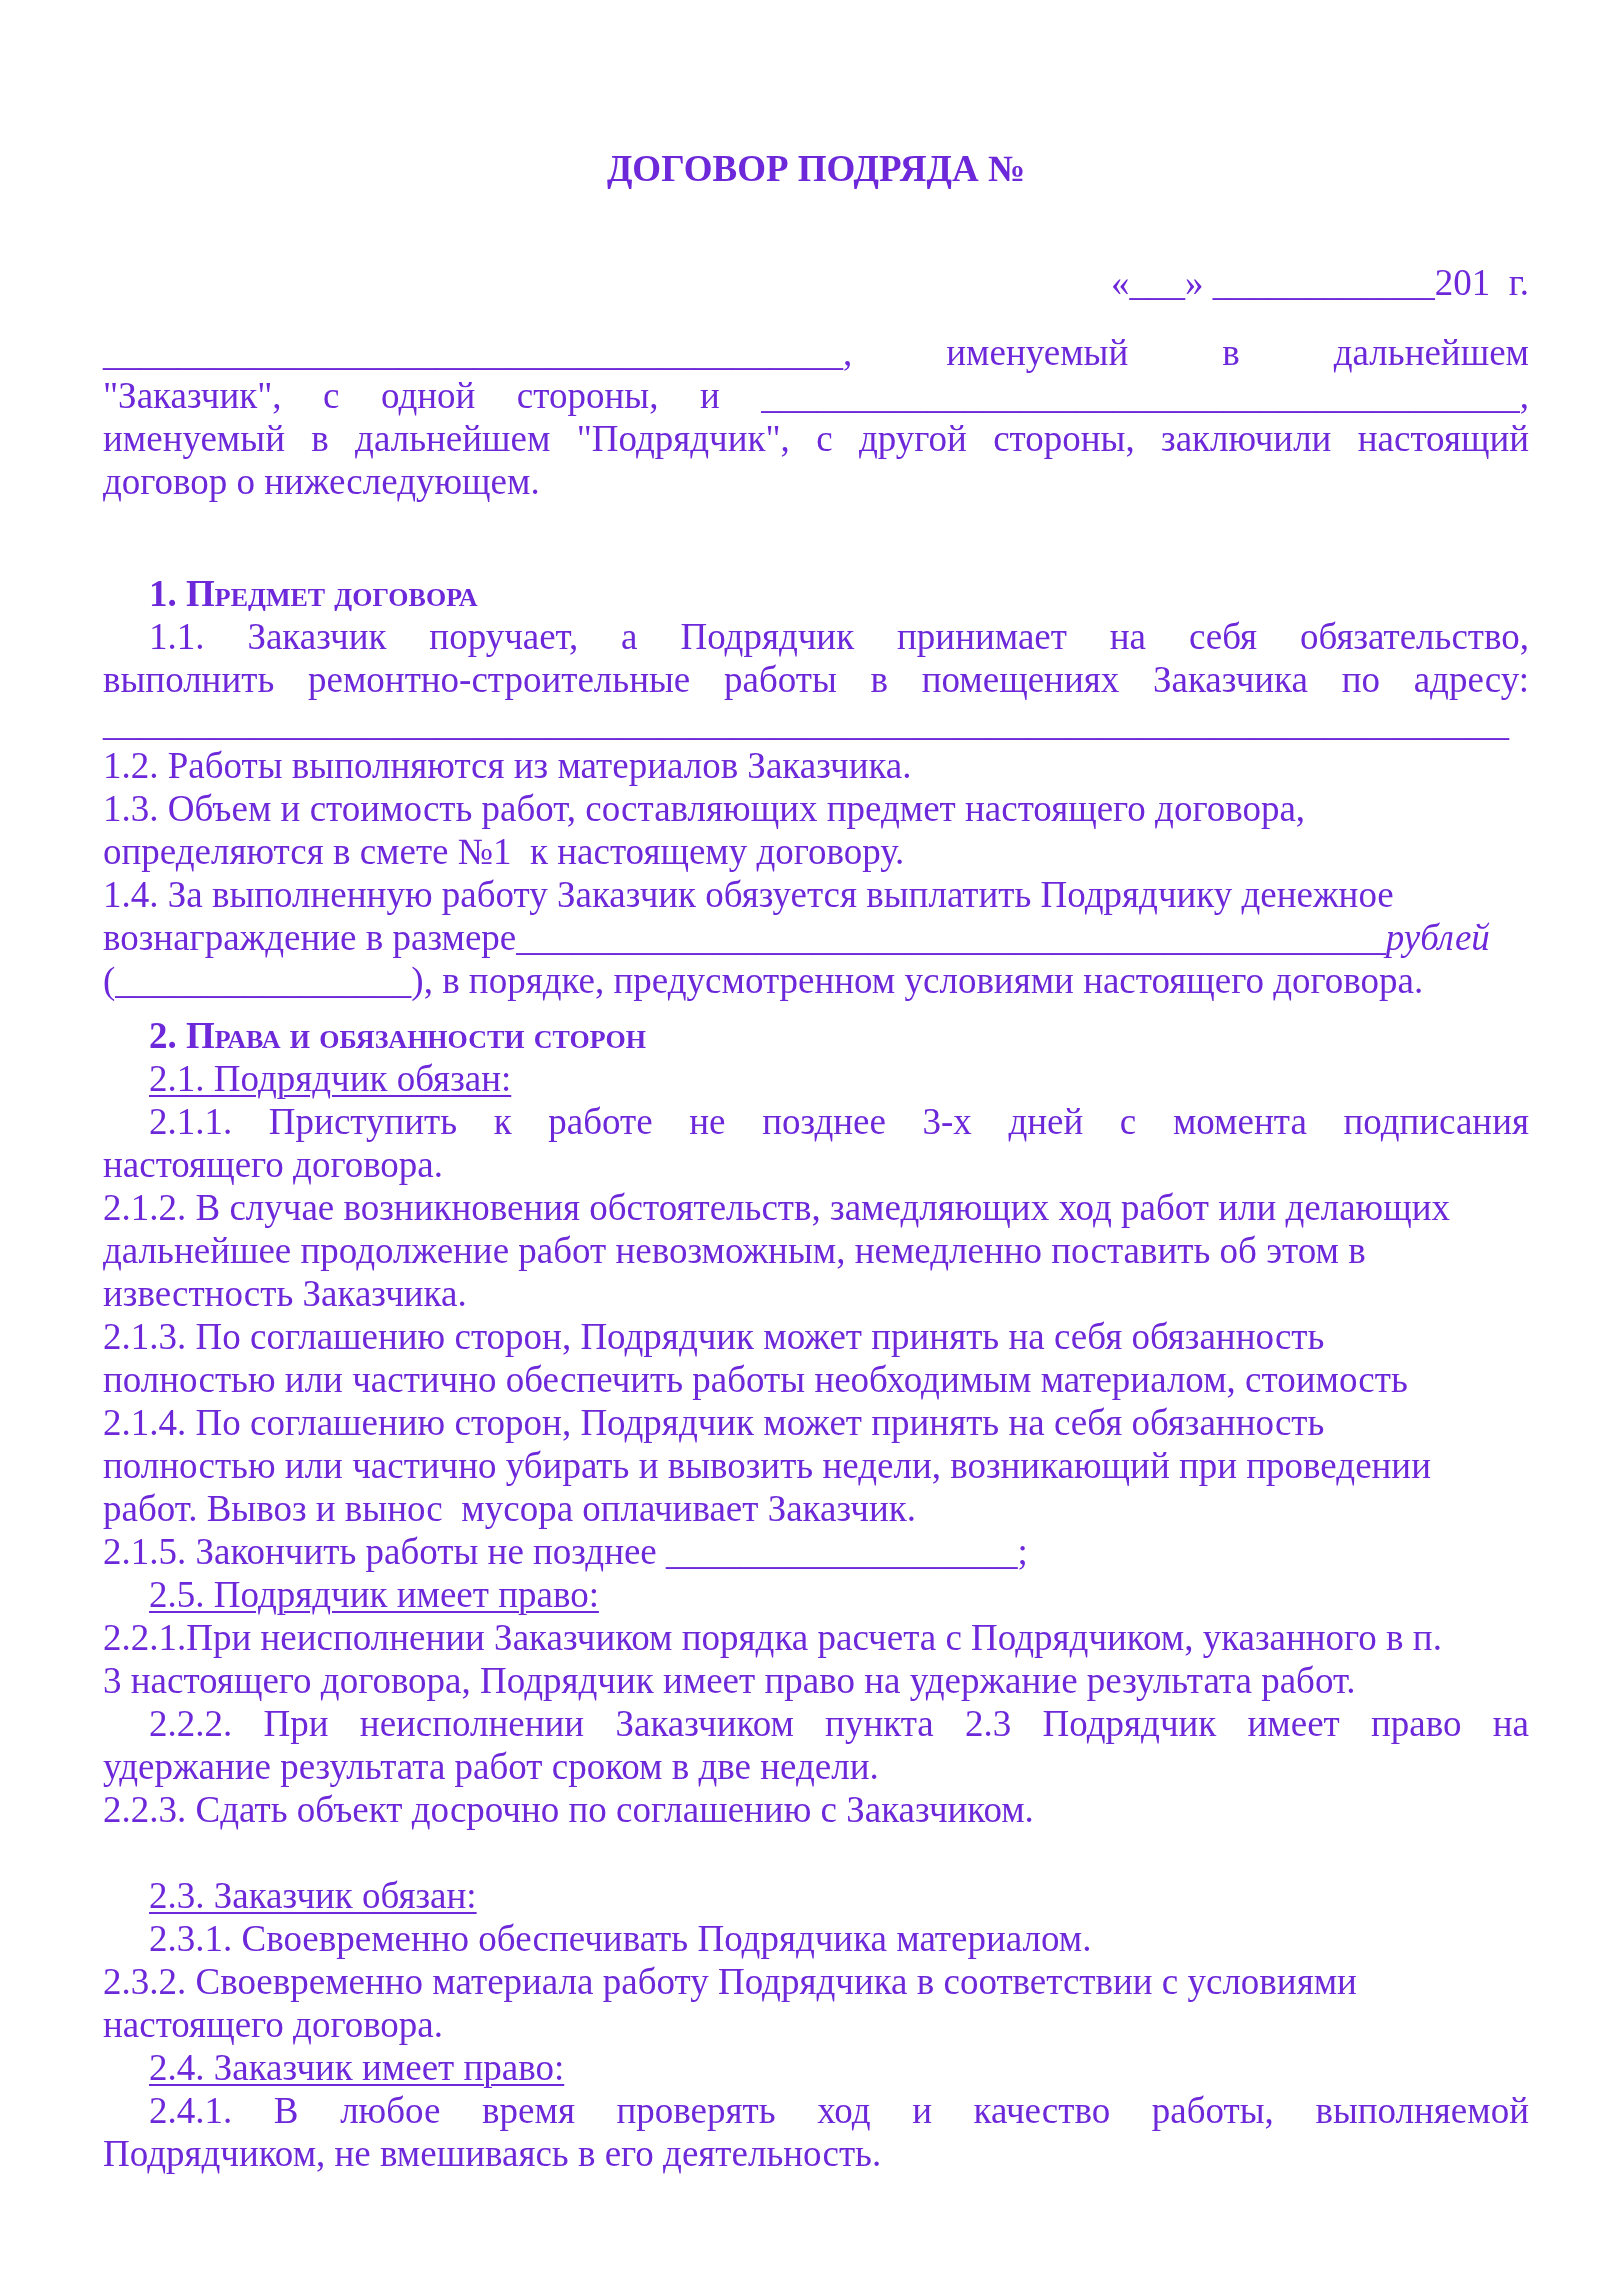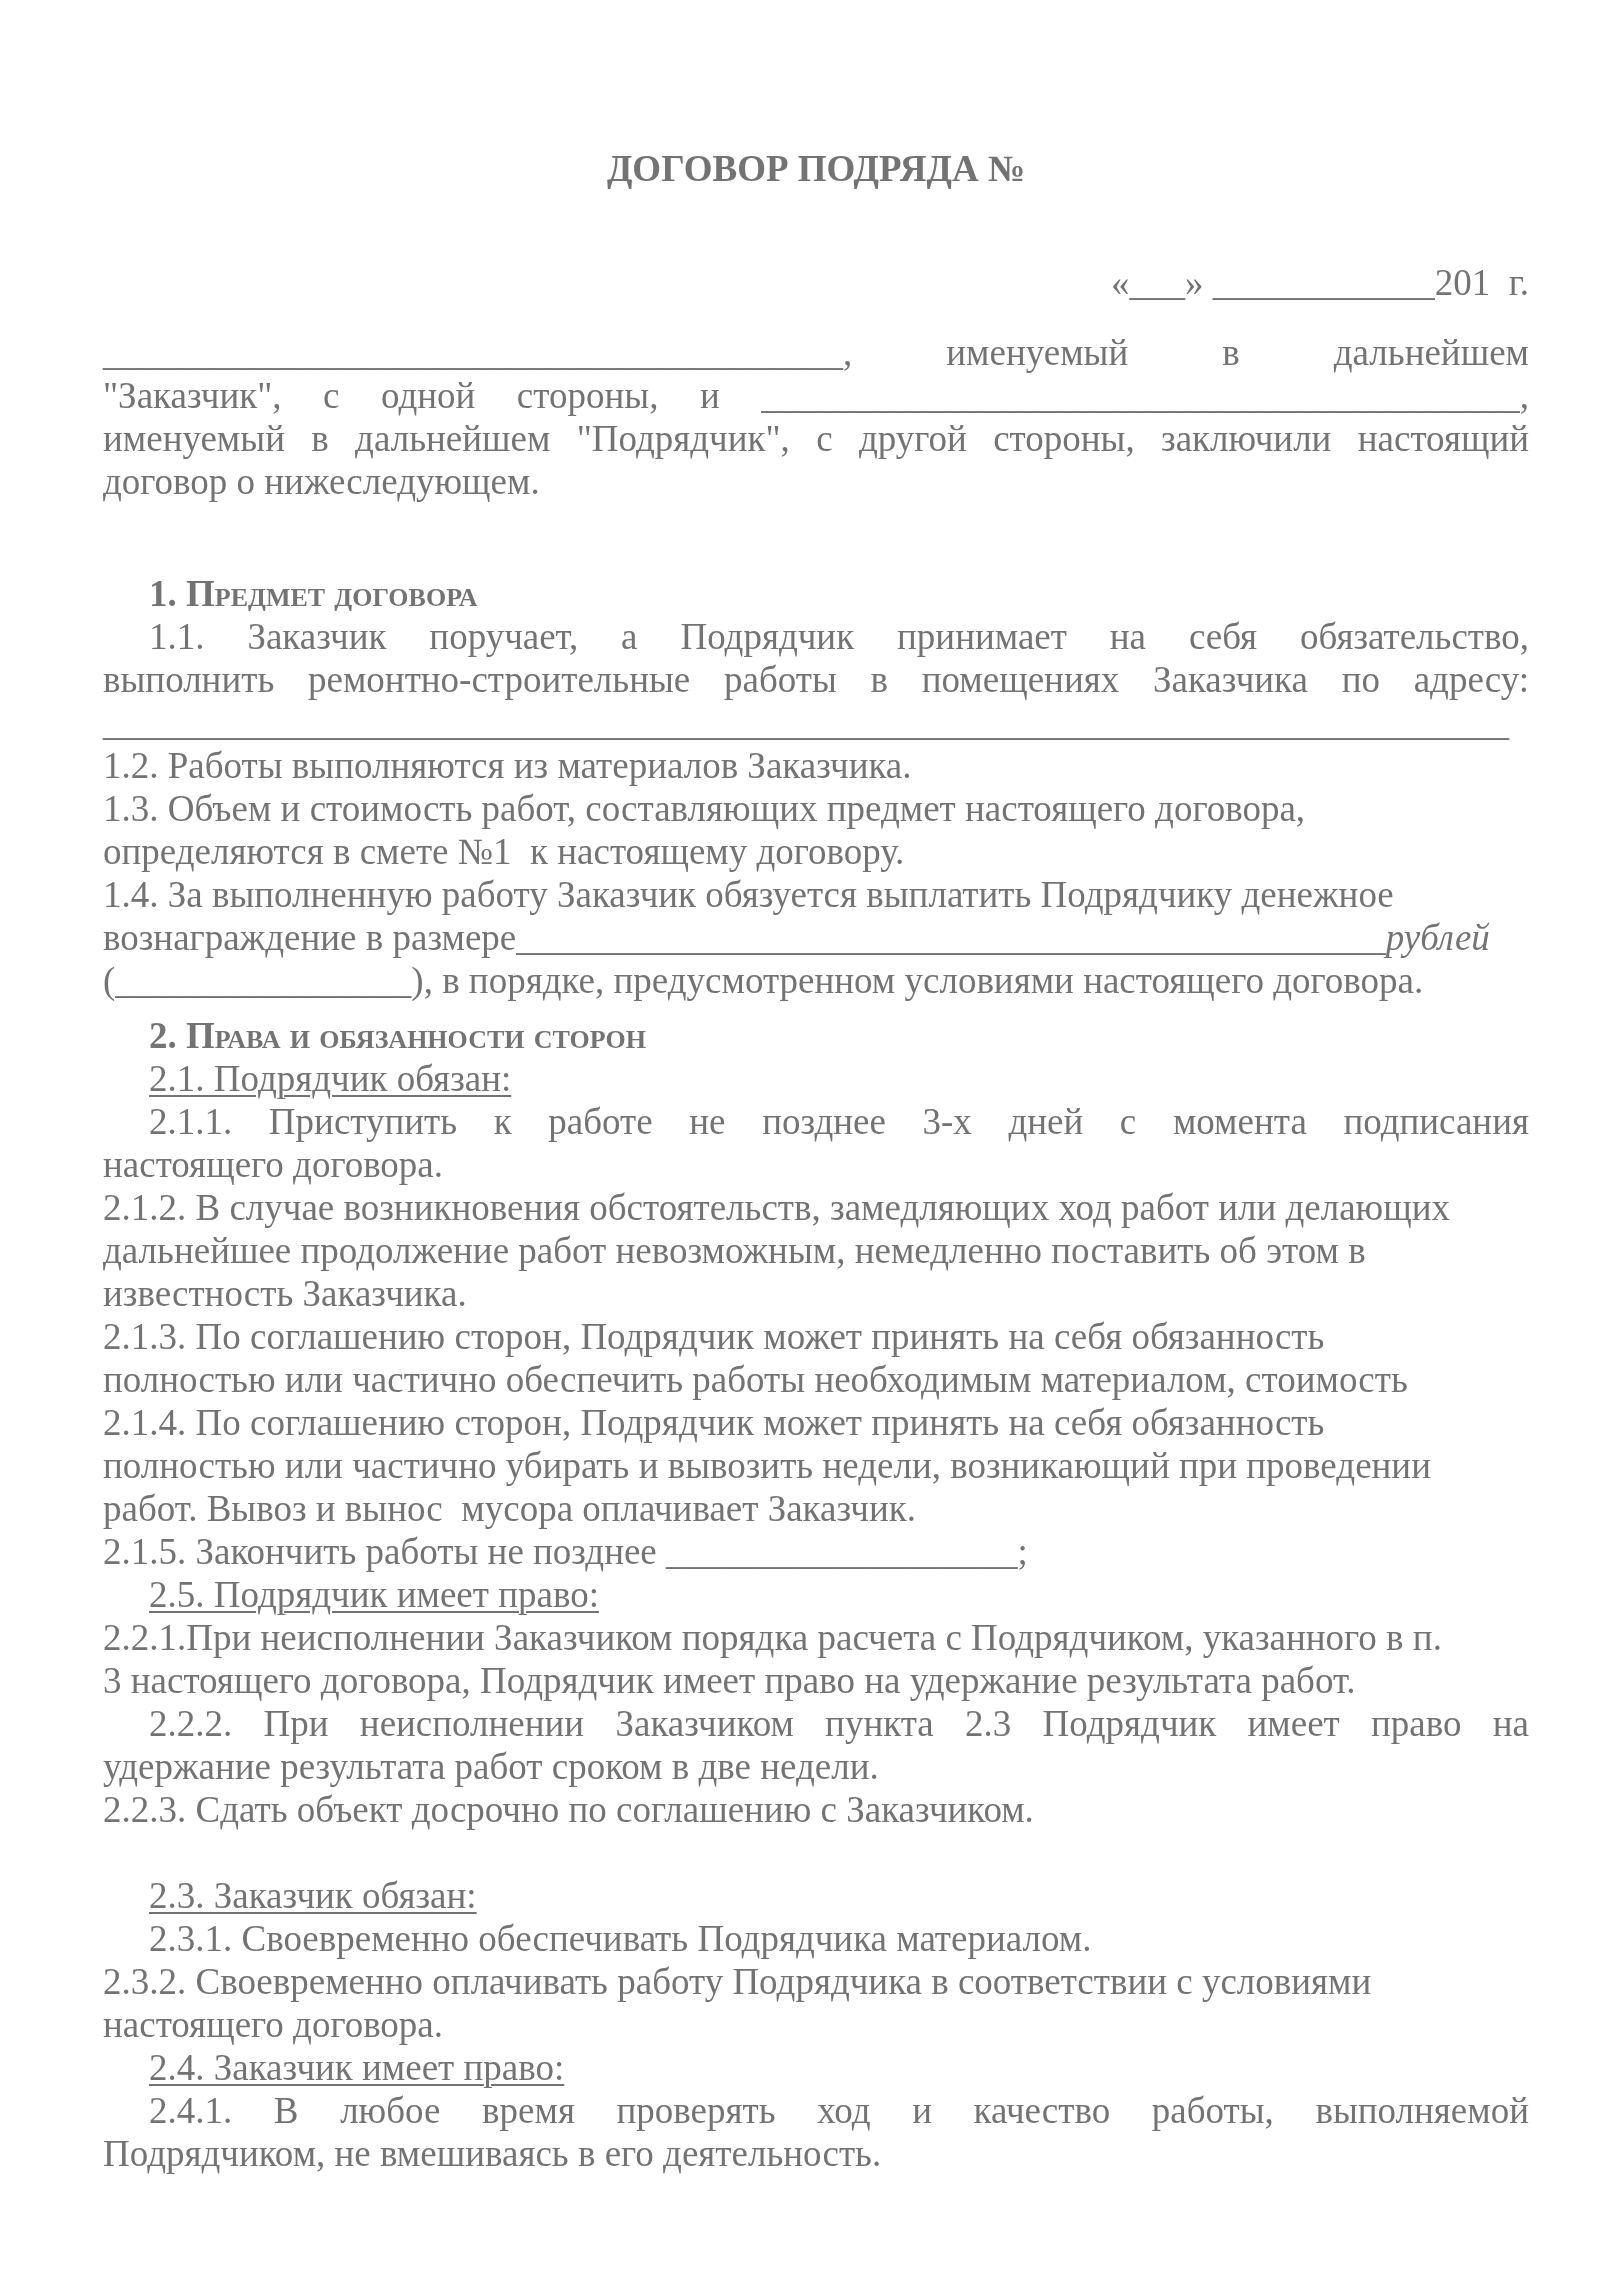--- a/index.html
+++ b/index.html
@@ -4,21 +4,21 @@
 <style>
   html,body{margin:0;padding:0;background:#ffffff;}
   .page{
     position:relative;
     width:1621px;height:2293px;
     background:#ffffff;
     box-sizing:border-box;
     padding:147px 92px 0 103px;
     font-family:"Liberation Serif",serif;
     font-size:37px;
-    color:#737373;
+    color:#6d28d9;
     overflow:hidden;
   }
   .line{line-height:43px;min-height:43px;white-space:normal;}
   .jl{text-align:justify;text-align-last:justify;}
   .ind{text-indent:46px;}
   .right{text-align:right;}
   .center{text-align:center;}
   .b{font-weight:bold;}
   .sc{font-variant:small-caps;font-weight:bold;margin-top:12px;}
   .u{text-decoration:underline;text-decoration-thickness:2px;text-underline-offset:3.9px;}
@@ -64,20 +64,20 @@
       <div class="line">2.1.5. Закончить работы не позднее ___________________;</div>
       <div class="line u ind">2.5. Подрядчик имеет право:</div>
       <div class="line">2.2.1.При неисполнении Заказчиком порядка расчета с Подрядчиком, указанного в п.</div>
       <div class="line">3 настоящего договора, Подрядчик имеет право на удержание результата работ.</div>
       <div class="line jl ind">2.2.2. При неисполнении Заказчиком пункта 2.3 Подрядчик имеет право на</div>
       <div class="line">удержание результата работ сроком в две недели.</div>
       <div class="line">2.2.3. Сдать объект досрочно по соглашению с Заказчиком.</div>
       <div class="gap" style="height: 43px;"></div>
       <div class="line u ind">2.3. Заказчик обязан:</div>
       <div class="line ind">2.3.1. Своевременно обеспечивать Подрядчика материалом.</div>
-      <div class="line">2.3.2. Своевременно оплачивать работу Подрядчика в соответствии с условиями</div>
+      <div class="line">2.3.2. Своевременно материала работу Подрядчика в соответствии с условиями</div>
       <div class="line">настоящего договора.</div>
       <div class="line u ind">2.4. Заказчик имеет право:</div>
       <div class="line jl ind">2.4.1. В любое время проверять ход и качество работы, выполняемой</div>
       <div class="line">Подрядчиком, не вмешиваясь в его деятельность.</div>
     </div>
 </div>
 
 
 </body></html>

